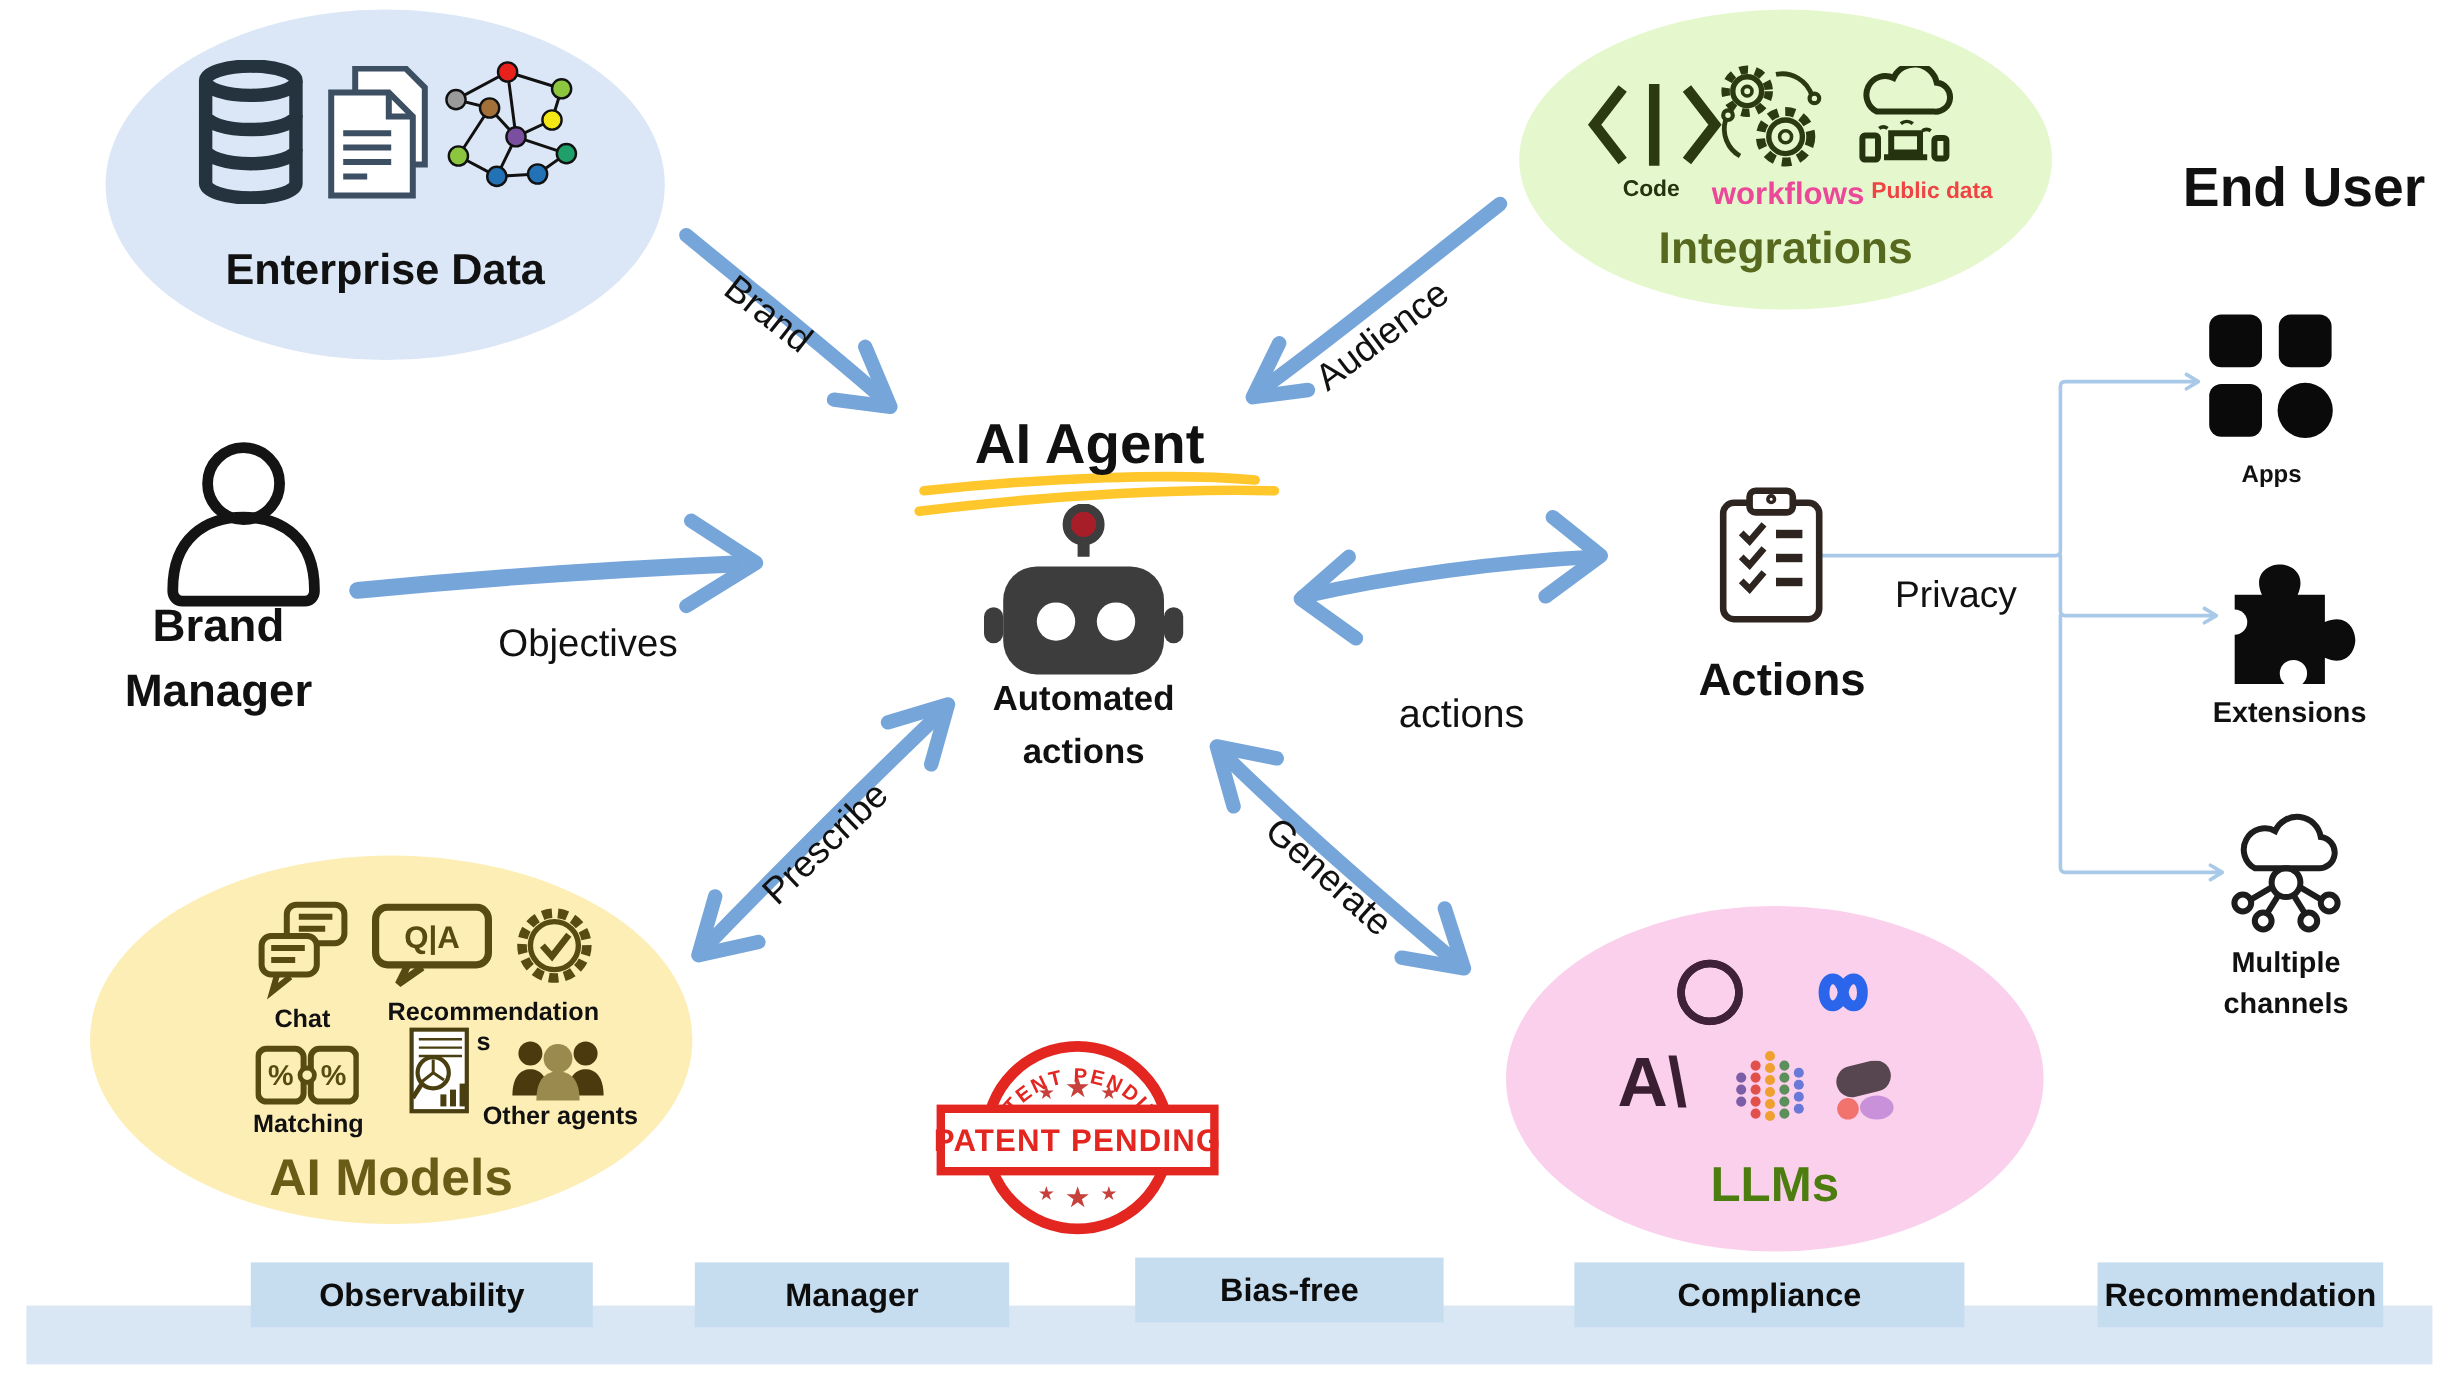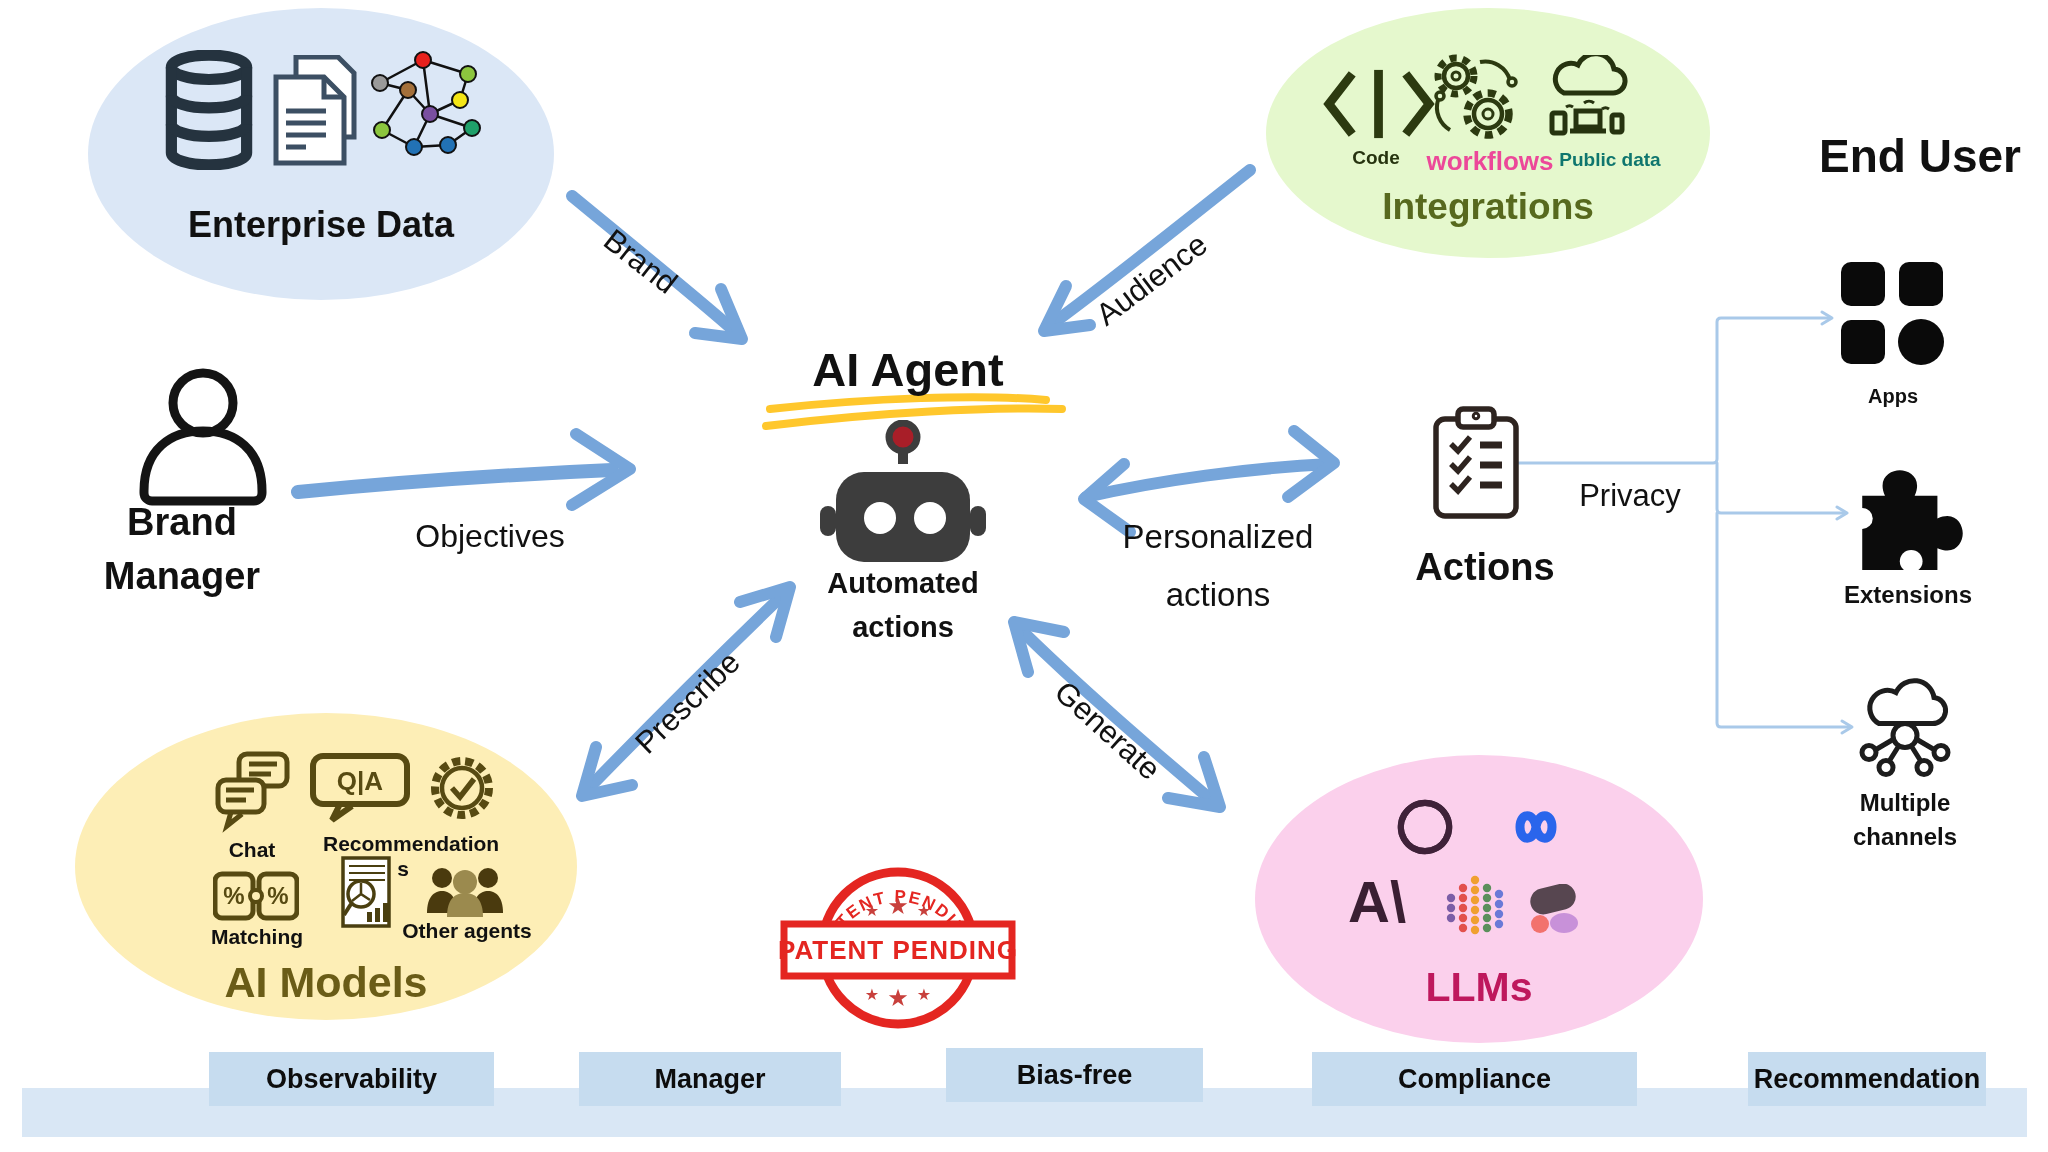--- a/index.html
+++ b/index.html
@@ -131,21 +131,21 @@
       <path d="M30,76 h36"></path>
       <rect x="12" y="58" width="13" height="20" rx="2"></rect>
       <rect x="72" y="60" width="10" height="17" rx="2"></rect>
       <path d="M44,48 a8,8 0 0 1 10,0" stroke-width="3"></path>
       <path d="M26,52 a6,6 0 0 1 7,0" stroke-width="3"></path>
       <path d="M62,54 a6,6 0 0 1 7,0" stroke-width="3"></path>
     </g>
   </svg>
   <div class="lbl c bold" style="left:1321px;top:148px;width:110px;font-size:19px;color:#26330f;">Code</div>
   <div class="lbl c bold" style="left:1420px;top:148px;width:140px;font-size:26px;color:#ec4899;">workflows</div>
-  <div class="lbl c bold" style="left:1545px;top:150px;width:130px;font-size:19px;color:#0f766e;">Public data</div>
+  <div class="lbl c bold" style="left:1545px;top:150px;width:130px;font-size:19px;color:#ef4444;">Public data</div>
   <div class="lbl c bold" style="left:1266px;top:188px;width:444px;font-size:37px;color:#57691e;">Integrations</div>
 
   <svg class="abs" style="left:128px;top:365px;" width="150" height="142" viewBox="0 0 150 142" fill="none">
     <g stroke="#141414" stroke-width="9">
       <circle cx="75" cy="38" r="30"></circle>
       <path d="M16,126 c0,-42 27,-60 59,-60 s59,18 59,60 v2 a8,8 0 0 1 -8,8 h-102 a8,8 0 0 1 -8,-8 z"></path>
     </g>
   </svg>
   <div class="lbl c bold" style="left:82px;top:503px;width:200px;font-size:38px;">Brand</div>
   <div class="lbl c bold" style="left:82px;top:557px;width:200px;font-size:38px;">Manager</div>
@@ -159,21 +159,20 @@
     <rect x="18" y="52" width="134" height="90" rx="28" fill="#3d3d3d"></rect>
     <circle cx="62" cy="98" r="16" fill="#ffffff"></circle>
     <circle cx="112" cy="98" r="16" fill="#ffffff"></circle>
   </svg>
   <div class="lbl c bold" style="left:783px;top:568px;width:240px;font-size:29px;">Automated</div>
   <div class="lbl c bold" style="left:783px;top:612px;width:240px;font-size:29px;">actions</div>
 
   <div class="lbl rot" style="left:640px;top:262px;font-size:31px;transform:translate(-50%,-50%) rotate(38deg);">Brand</div>
   <div class="lbl rot" style="left:1152px;top:280px;font-size:31px;transform:translate(-50%,-50%) rotate(-37deg);">Audience</div>
   <div class="lbl c" style="left:360px;top:520px;width:260px;font-size:32px;">Objectives</div>
-  <div class="lbl c" style="left:1058px;top:520px;width:320px;font-size:33px;">Personalized</div>
   <div class="lbl c" style="left:1058px;top:578px;width:320px;font-size:33px;">actions</div>
   <div class="lbl rot" style="left:688px;top:703px;font-size:31px;transform:translate(-50%,-50%) rotate(-44deg);">Prescribe</div>
   <div class="lbl rot" style="left:1107px;top:731px;font-size:31px;transform:translate(-50%,-50%) rotate(42deg);">Generate</div>
   <div class="lbl c" style="left:1555px;top:480px;width:150px;font-size:31px;">Privacy</div>
 
   <svg class="abs" style="left:1432px;top:405px;" width="88" height="115" viewBox="0 0 88 115" fill="none">
     <g stroke="#2e2420" stroke-width="5.5">
       <rect x="4" y="14" width="80" height="97" rx="9" fill="#ffffff"></rect>
       <rect x="26" y="4" width="36" height="18" rx="5" fill="#ffffff"></rect>
       <circle cx="44" cy="11" r="1.5"></circle>
@@ -323,21 +322,21 @@
         <circle cx="53" cy="32" r="4.2"></circle>
         <circle cx="53" cy="42" r="4.2"></circle>
         <circle cx="53" cy="52" r="4.2"></circle>
       </g>
   </svg>
   <svg class="abs" style="left:1528px;top:884px;" width="52" height="50" viewBox="0 0 52 50">
     <rect x="2" y="2" width="46" height="26" rx="13" fill="#574650" transform="rotate(-14 25 15)"></rect>
     <circle cx="12" cy="40" r="9" fill="#f2726d"></circle>
     <ellipse cx="36" cy="39" rx="14" ry="10" fill="#c891d9"></ellipse>
   </svg>
-  <div class="lbl c bold" style="left:1255px;top:966px;width:448px;font-size:41px;color:#be185d;">LLMs</div>
+  <div class="lbl c bold" style="left:1255px;top:966px;width:448px;font-size:41px;color:#4d7c0f;">LLMs</div>
 
   <svg class="abs" style="left:778px;top:848px;" width="240" height="200" viewBox="0 0 240 200">
     <defs>
       <path id="arcTop" d="M 52,122 A 68,68 0 0 1 188,122"></path>
       <path id="arcBottom" d="M 60,84 A 63,63 0 0 0 180,84"></path>
     </defs>
     <circle cx="120" cy="100" r="76" fill="#ffffff" stroke="#e42621" stroke-width="9"></circle>
     <text font-size="17" font-weight="bold" fill="#e42621" letter-spacing="2" font-family="Liberation Sans, sans-serif">
       <textPath href="#arcTop" startOffset="50%" text-anchor="middle">PATENT PENDING</textPath>
     </text>

